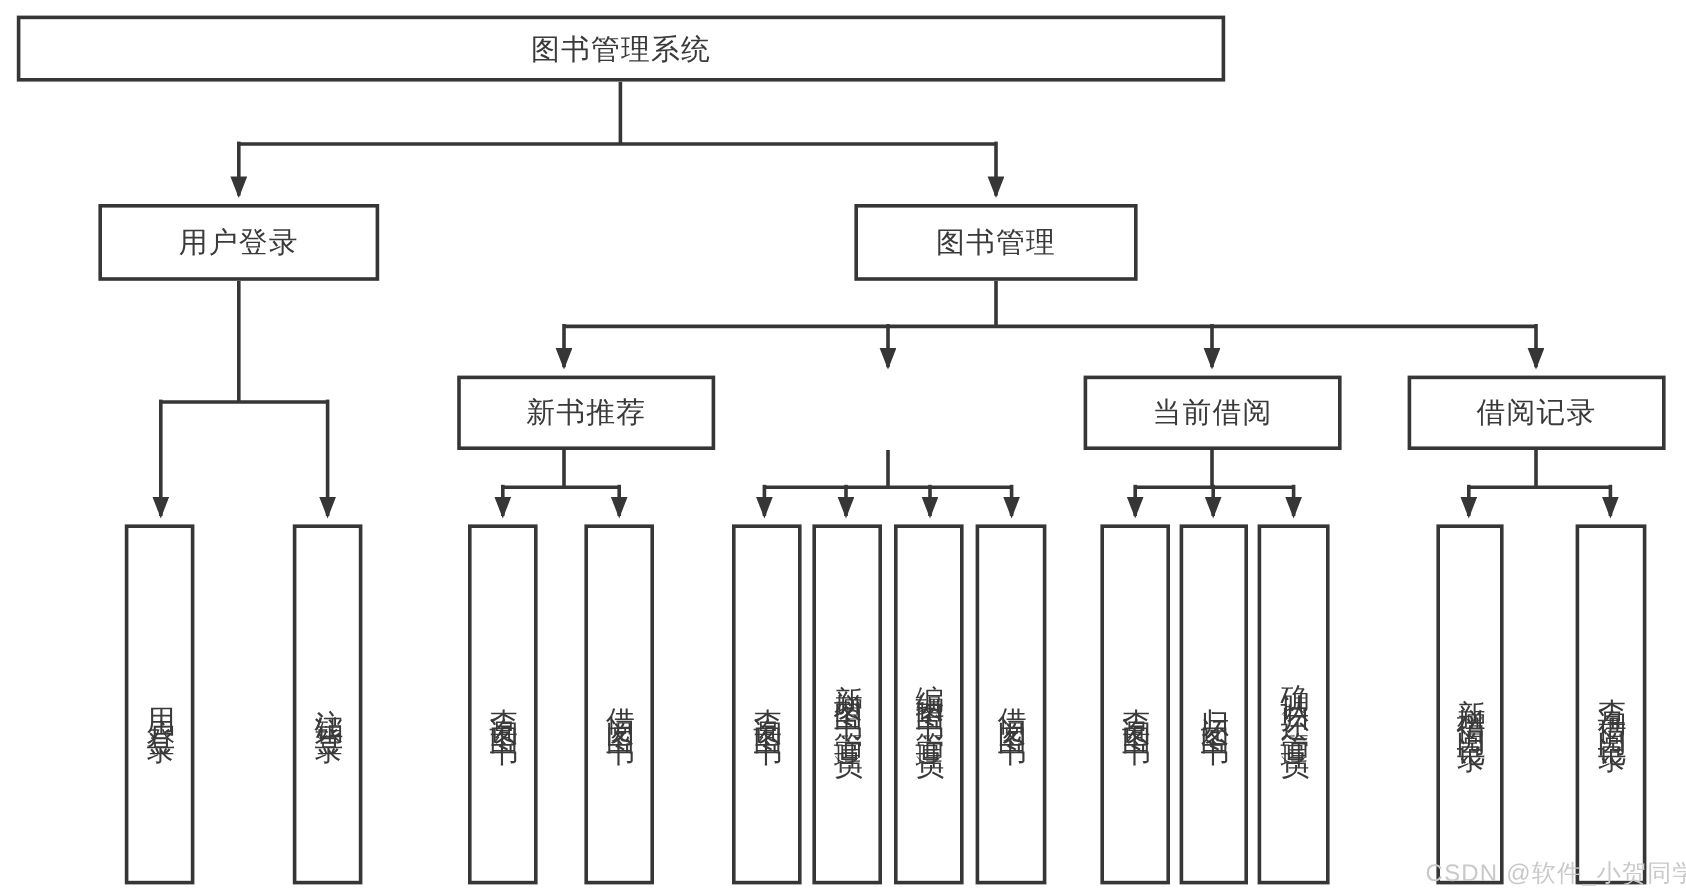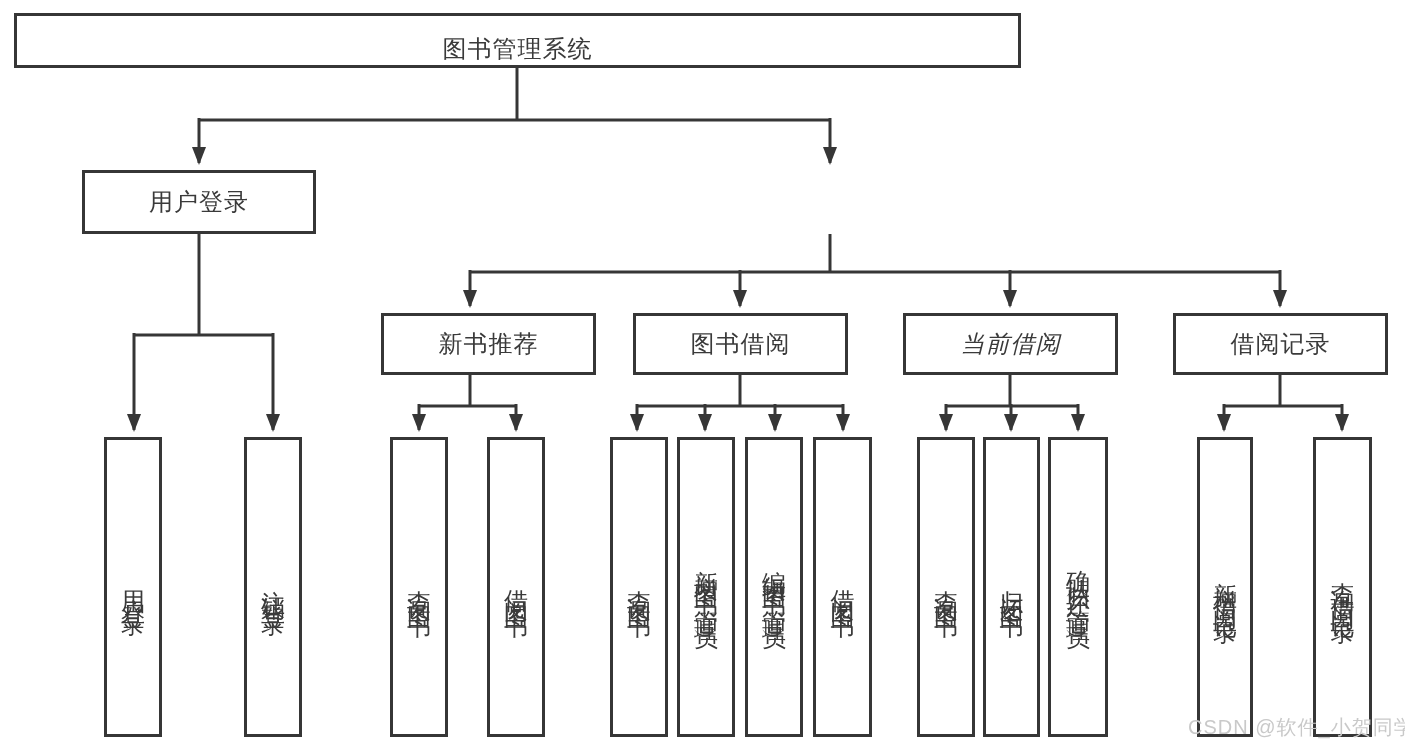--- a/index.html
+++ b/index.html
@@ -75,35 +75,35 @@
       <line x1="1011" y1="404" x2="1011" y2="430" marker-end="url(#arrow)"></line>
       <line x1="1078" y1="404" x2="1078" y2="430" marker-end="url(#arrow)"></line>
 
       <path d="M1280,375 V406"></path>
       <path d="M1224,406 H1342"></path>
       <line x1="1224" y1="404" x2="1224" y2="430" marker-end="url(#arrow)"></line>
       <line x1="1342" y1="404" x2="1342" y2="430" marker-end="url(#arrow)"></line>
     </g>
   </svg>
 
-  <div class="node" style="left:14px;top:13px;width:1007px;height:55px;align-items:flex-end;">
+  <div class="node" style="left:14px;top:13px;width:1007px;height:55px;">
     <span>图书管理系统</span>
   </div>
 
   <div class="node" style="left:82px;top:170px;width:234px;height:64px;">
     <span>用户登录</span>
   </div>
+  <div class="node" style="left:712px;top:170px;width:236px;height:64px;">
+    <span>图书管理</span>
+  </div>
 
   <div class="node" style="left:363px;top:313px;width:215px;height:62px;margin-left:18px;">
     <span>新书推荐</span>
   </div>
-  <div class="node" style="left:633px;top:313px;width:215px;height:62px;">
-    <span>图书借阅</span>
-  </div>
-  <div class="node" style="left:903px;top:313px;width:215px;height:62px;font-style:italic;">
+  <div class="node" style="left:903px;top:313px;width:215px;height:62px;">
     <span>当前借阅</span>
   </div>
   <div class="node" style="left:1173px;top:313px;width:215px;height:62px;">
     <span>借阅记录</span>
   </div>
 
   <div class="leaf" style="left:104px;">
     <span class="vlabel">用户登录</span>
   </div>
   <div class="leaf" style="left:244px;">

